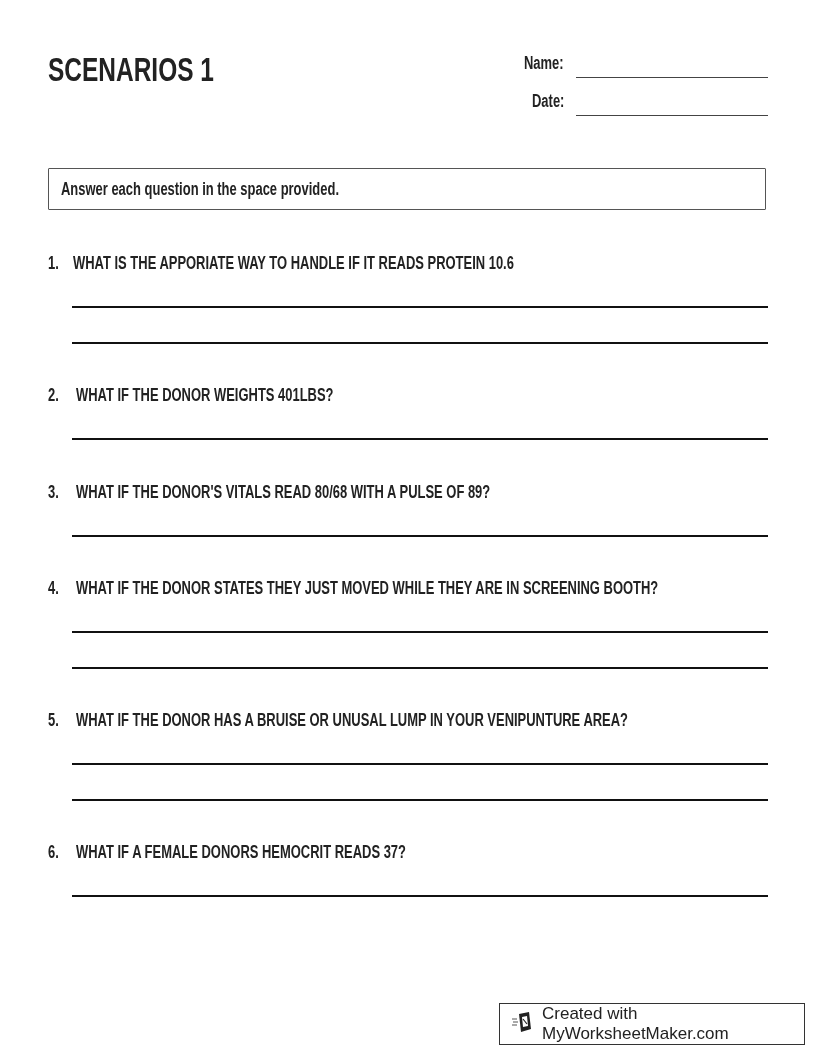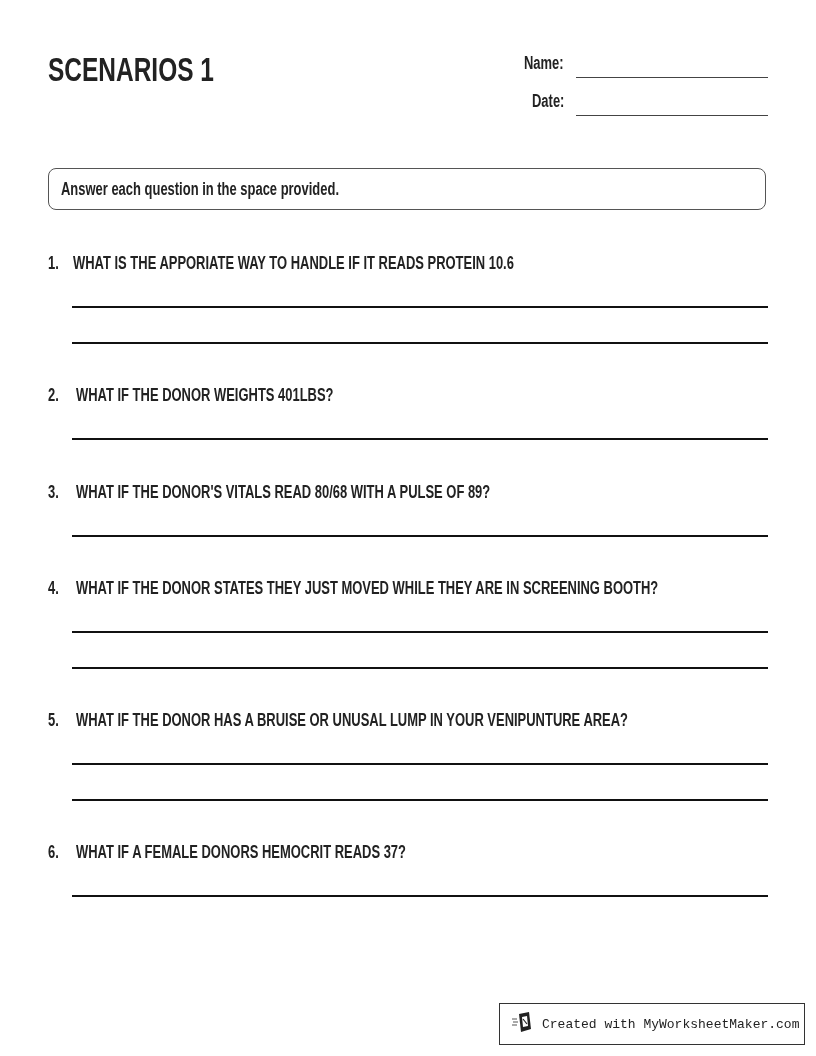--- a/index.html
+++ b/index.html
@@ -1,27 +1,27 @@
 <!DOCTYPE html>
 <html><head>
 <meta charset="utf-8">
 <style>
   html, body { margin: 0; padding: 0; background: #ffffff; }
   body { width: 816px; height: 1056px; position: relative; overflow: hidden; color: #222222; }
   .cond { font-family: "Liberation Sans", sans-serif; font-weight: bold; transform-origin: left top; display: inline-block; white-space: nowrap; }
   .title { position: absolute; left: 48px; top: 50px; font-size: 34px; transform: scaleX(0.72); letter-spacing: 0px; color: #222; }
   .field-label { position: absolute; font-size: 18px; transform: scaleX(0.72); color: #222; }
   .field-line { position: absolute; left: 576px; width: 192px; height: 0; border-top: 1.5px solid #444; }
-  .instructions { position: absolute; left: 48px; top: 168px; width: 718px; height: 42px; border: 1.5px solid #555; border-radius: 8px; box-sizing: border-box; }
+  .instructions { position: absolute; left: 48px; top: 168px; width: 718px; height: 42px; border: 1.5px solid #555; border-radius: 1px; box-sizing: border-box; }
   .instructions .cond { position: absolute; left: 12px; top: 10px; font-size: 18px; transform: scaleX(0.72); }
   .q-num { position: absolute; left: 48px; font-size: 18px; transform: scaleX(0.72); }
   .q-text { position: absolute; left: 76px; font-size: 18px; transform: scaleX(0.72); }
   .ans-line { position: absolute; left: 72px; width: 696px; height: 0; border-top: 2px solid #111; }
   .footer { position: absolute; left: 499px; top: 1003px; width: 306px; height: 42px; border: 1px solid #333; box-sizing: border-box; display: flex; align-items: center; padding-left: 12px; }
-  .footer-text { font-family: Liberation Mono, monospace; font-size: 13px; color: #222; margin-left: 8px; }
+  .footer-text { font-family: Liberation Sans, sans-serif; font-size: 17px; color: #222; margin-left: 8px; }
 </style>
 </head>
 <body>
 
 <div>
   <span class="cond title">SCENARIOS 1</span>
 
   <span class="cond field-label" style="left:524px; top:53px;">Name:</span>
   <div class="field-line" style="top:77px;"></div>
 

